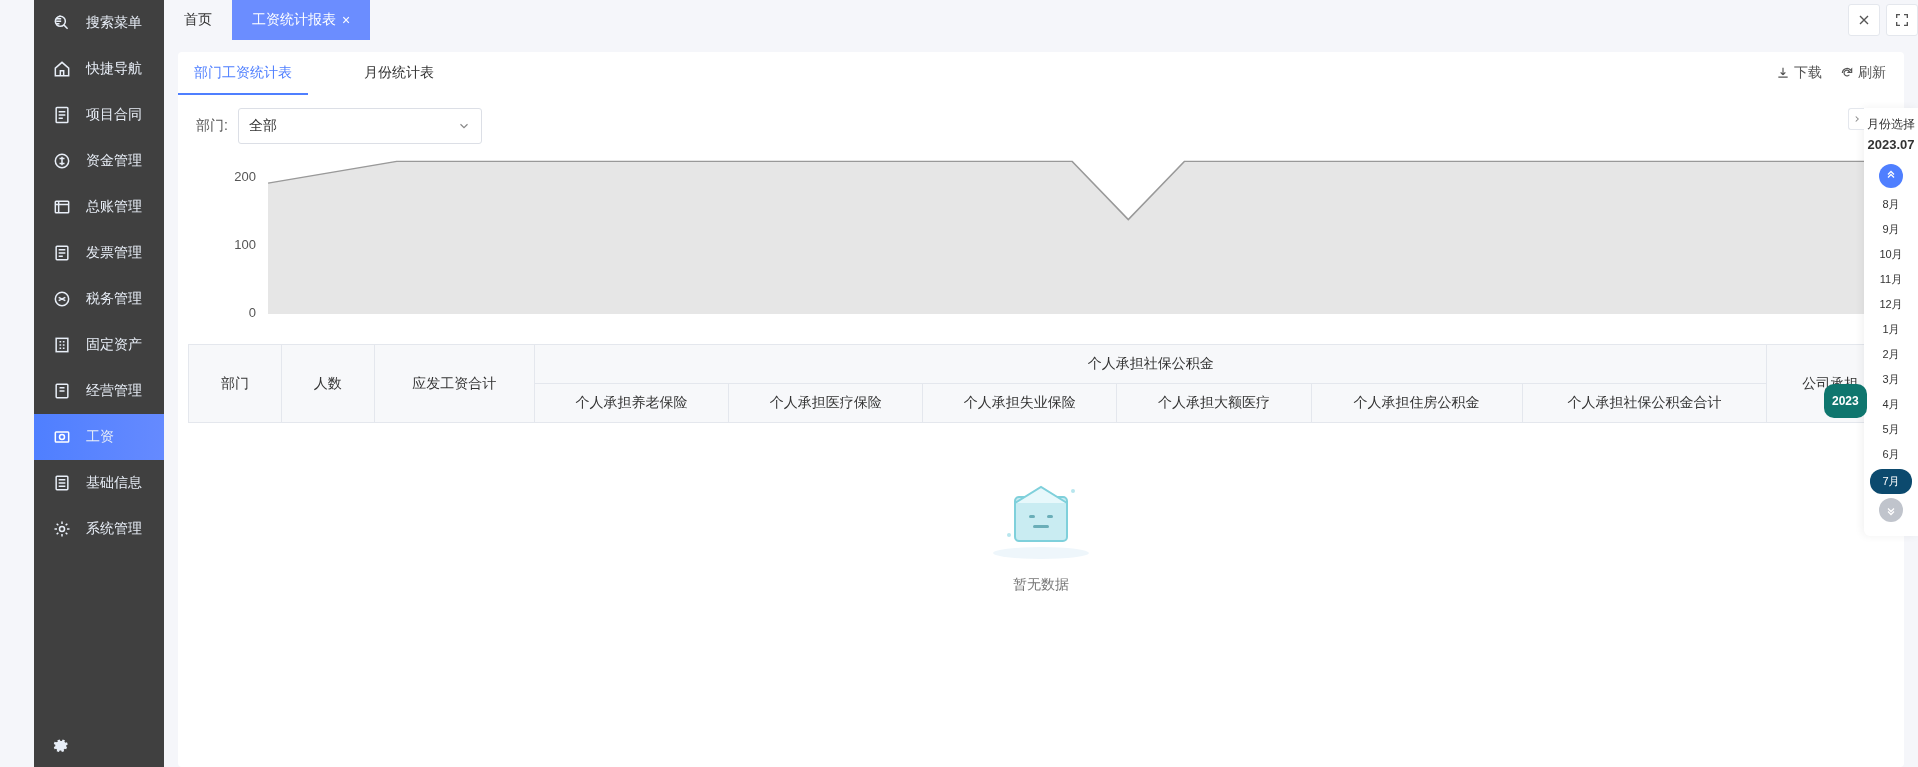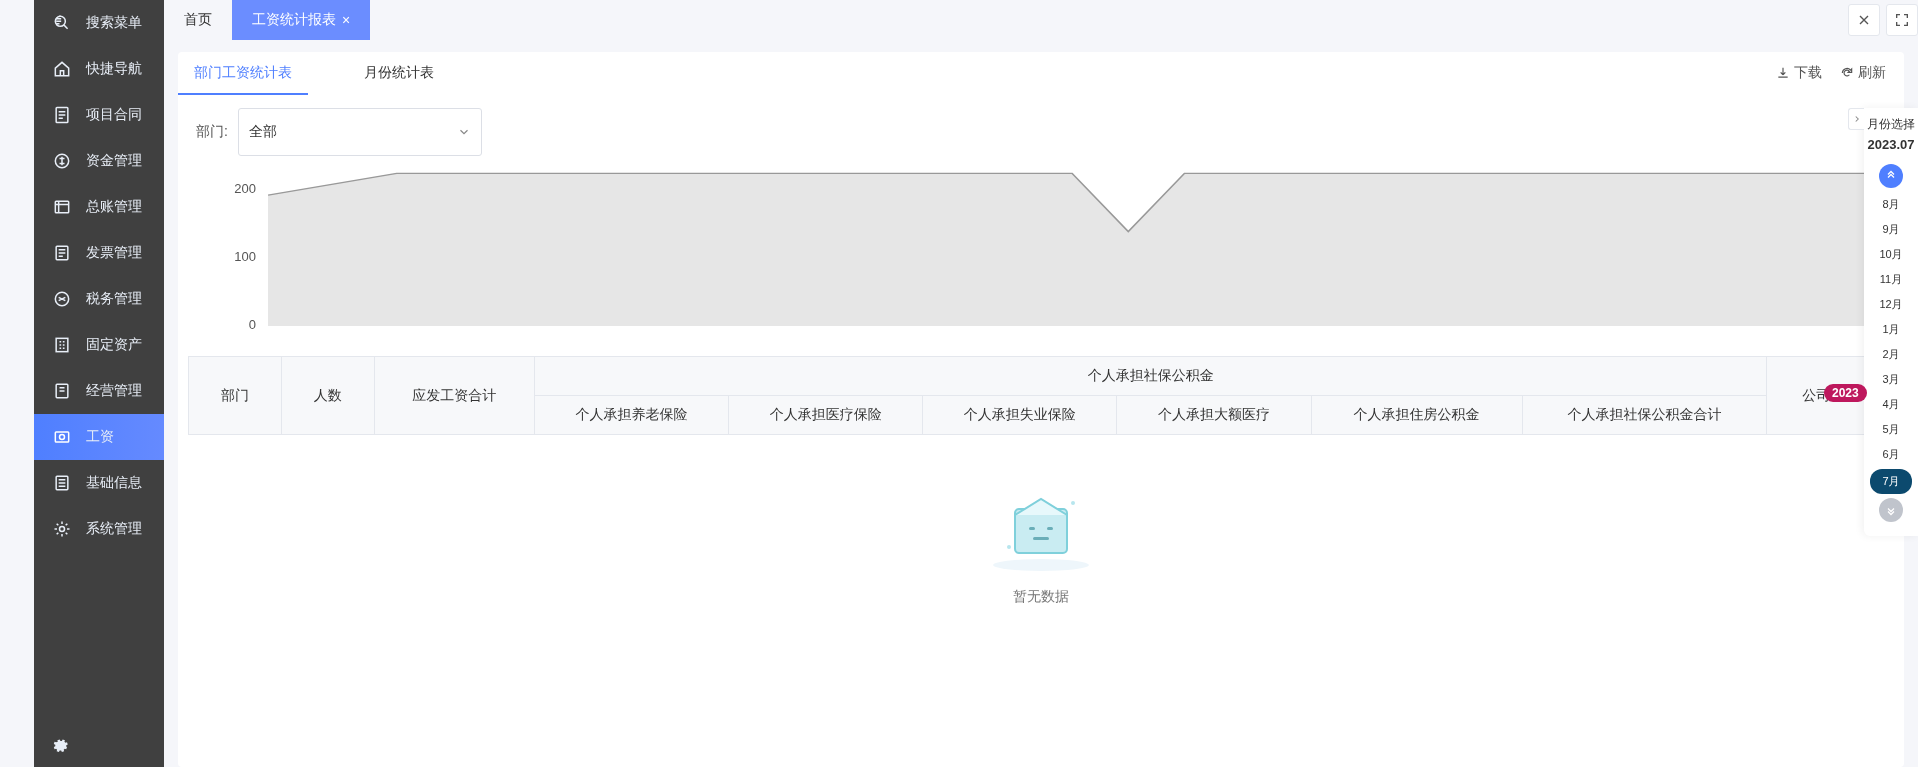--- a/index.html
+++ b/index.html
@@ -34,21 +34,21 @@
 .inner-tabs { height: 44px; display: flex; align-items: stretch; border-bottom: 1px solid transparent; padding-left: 0; position: relative; gap: 40px; }
 .inner-tab { padding: 0 16px; display: flex; align-items: center; color: #333; cursor: pointer; border-bottom: 2px solid transparent; }
 .inner-tab.active { color: #4f7fff; border-bottom-color: #4f7fff; font-weight: 500; }
 .toolbar-right { position: absolute; right: 18px; top: 12px; display: flex; align-items: center; gap: 18px; }
 .link-btn { display: inline-flex; align-items: center; gap: 4px; color: #555; cursor: pointer; font-size: 14px; }
 .link-btn svg { width: 14px; height: 14px; stroke: #555; fill: none; stroke-width: 2; }
 
 
 .filter-row { padding: 12px 18px 6px; display: flex; align-items: center; gap: 10px; }
 .filter-label { color: #555; }
-.select { width: 244px; height: 48px; border: 1px solid #dcdfe6; border-radius: 3px; display: flex; align-items: center; justify-content: space-between; padding: 0 10px; color: #333; cursor: pointer; }
+.select { width: 244px; height: 36px; border: 1px solid #dcdfe6; border-radius: 3px; display: flex; align-items: center; justify-content: space-between; padding: 0 10px; color: #333; cursor: pointer; }
 .select svg { width: 14px; height: 14px; stroke: #888; fill: none; stroke-width: 2; }
 
 
 .chart-wrap { padding: 4px 18px 10px; }
 .chart { position: relative; height: 180px; }
 .chart .ylabel { position: absolute; right: calc(100% - 60px); transform: translateY(-50%); font-size: 13px; color: #555; }
 .chart .plot { position: absolute; left: 72px; right: 10px; top: 0; bottom: 20px; }
 .chart .area-path { fill: #e6e6e6; }
 .chart .line-path { fill: none; stroke: #999; stroke-width: 1.2; }
 
@@ -66,21 +66,21 @@
 
 .month-panel { position: absolute; right: 0; top: 108px; width: 54px; background: #fff; box-shadow: -2px 0 8px rgba(0,0,0,0.06); padding: 6px 0 10px; border-radius: 0 0 0 6px; }
 .month-title { font-size: 12px; text-align: center; color: #333; padding: 2px 0; }
 .month-current { font-size: 13px; font-weight: 700; text-align: center; padding: 2px 0 8px; }
 .month-scroll-btn { margin: 4px auto; width: 24px; height: 24px; border-radius: 50%; display: flex; align-items: center; justify-content: center; }
 .month-scroll-btn.up { background: #4f7fff; }
 .month-scroll-btn.down { background: #c0c4cc; }
 .month-scroll-btn svg { width: 12px; height: 12px; stroke: #fff; fill: none; stroke-width: 2.5; }
 .month-item { text-align: center; font-size: 11px; color: #333; padding: 5px 0; cursor: pointer; }
 .month-item.selected { background: #0c4a6e; color: #fff; border-radius: 12px; margin: 2px 6px; }
-.year-badge { position: absolute; left: -40px; top: 276px; background: #be185d; color: #fff; font-size: 12px; padding: 2px 8px; border-radius: 10px; font-weight: 600; }
+.year-badge { position: absolute; left: -40px; top: 276px; background: #0f766e; color: #fff; font-size: 12px; padding: 10px 8px; border-radius: 10px; font-weight: 600; }
 .collapse-handle { position: absolute; left: -16px; top: 0; width: 16px; height: 22px; background: #fff; border: 1px solid #e4e7ed; border-right: none; border-radius: 3px 0 0 3px; display: flex; align-items: center; justify-content: center; cursor: pointer; }
 .collapse-handle svg { width: 10px; height: 10px; stroke: #888; fill: none; stroke-width: 2.5; }
 </style>
 </head>
 <body>
 
 <div class="sidebar">
   <div id="sidebar-items">
       <div class="sidebar-item">
         <span class="icon">

